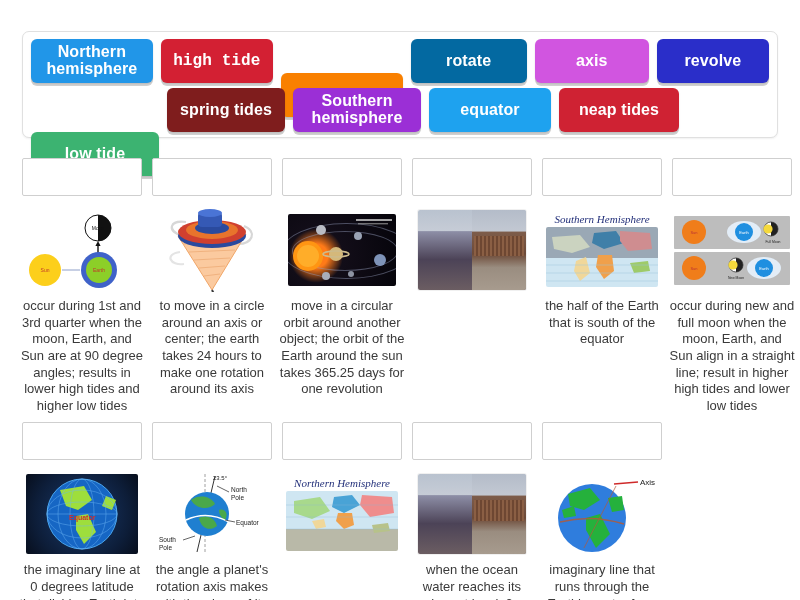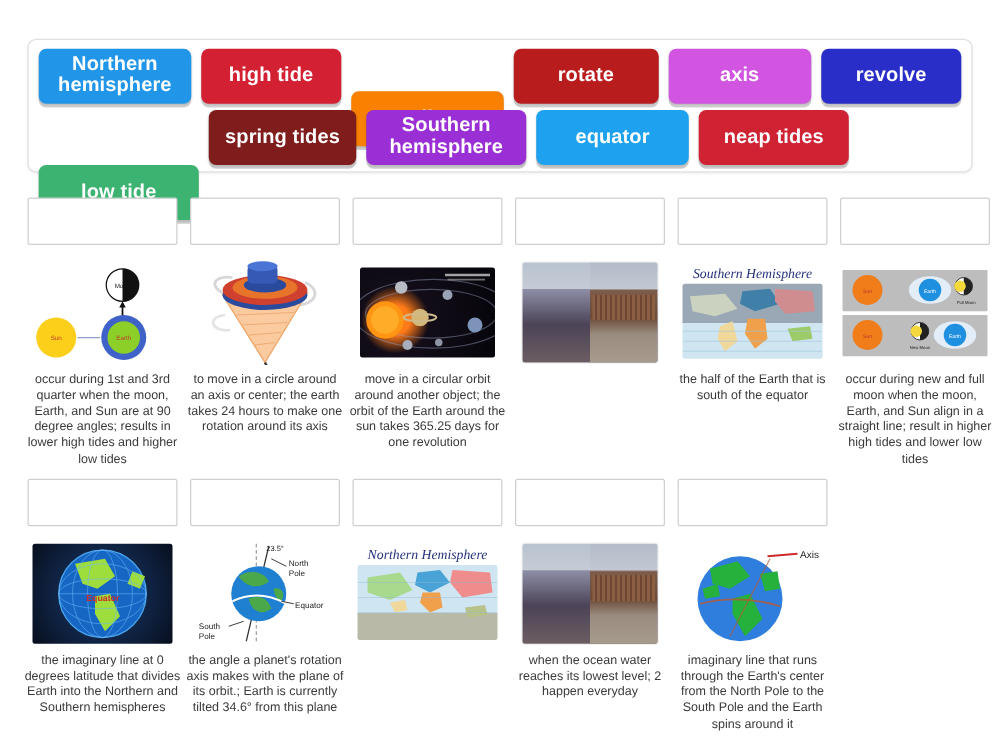--- a/index.html
+++ b/index.html
@@ -25,21 +25,21 @@
     height:44px;border-radius:6px;
     display:flex;align-items:center;justify-content:center;
     text-align:center;color:#fff;
     font-size:16px;font-weight:bold;line-height:1.05;
     letter-spacing:.1px;
     box-shadow:0 3px 0 rgba(0,0,0,0.18), 0 1px 2px rgba(0,0,0,.12);
     cursor:pointer;user-select:none;
     padding:0 4px;box-sizing:border-box;
   }
   .w-northern{width:128px;}
-  .w-hightide{width:118px;}
+  .w-hightide{width:118px;font-family:Liberation Mono, monospace;}
   .w-tilt{width:128px;margin-top:34px;}
   .w-rotate{width:122px;}
   .w-axis{width:120px;}
   .w-revolve{width:118px;}
   .w-lowtide{width:128px;margin-top:44px;}
   .w-spring{width:118px;}
   .w-southern{width:128px;}
   .w-equator{width:122px;}
   .w-neap{width:120px;}
 
@@ -55,21 +55,21 @@
     border:1px solid #cfcfcf;background:#fff;
     box-sizing:border-box;border-radius:2px;
   }
   .media{
     height:84px;width:120px;margin-top:12px;
     display:flex;align-items:center;justify-content:center;
     overflow:hidden;
   }
   .caption{
     margin-top:6px;width:126px;
-    font-size:10px;line-height:1.28;text-align:center;color:#3a3a3a;
+    font-size:13px;line-height:1.28;text-align:center;color:#3a3a3a;
   }
 
   
   .art{display:block;}
 
   
   .tidephoto{
     width:108px;height:80px;border-radius:2px;
     background:
       linear-gradient(to bottom, #b9c2cf 0%, #c6ccd6 26%, #8d8ea6 27%, #4c4357 62%, #6b5d62 100%);
@@ -119,21 +119,21 @@
 </head>
 <body>
 
 <div class="stage">
 
   <div class="wordbank">
     <div class="wb-row">
       <div class="tile w-northern" style="background:#2196e8">Northern hemisphere</div>
       <div class="tile w-hightide" style="background:#d32033">high tide</div>
       <div class="tile w-tilt" style="background:#f98000">tilt</div>
-      <div class="tile w-rotate" style="background:#b91c1c">rotate</div>
+      <div class="tile w-rotate" style="background:#0369a1">rotate</div>
       <div class="tile w-axis" style="background:#d155e0">axis</div>
       <div class="tile w-revolve" style="background:#2a2ec9">revolve</div>
     </div>
     <div class="wb-row">
       <div class="tile w-lowtide" style="background:#3cb371">low tide</div>
       <div class="tile w-spring" style="background:#7f1d1d">spring tides</div>
       <div class="tile w-southern" style="background:#9b2fd6">Southern hemisphere</div>
       <div class="tile w-equator" style="background:#1ea2ef">equator</div>
       <div class="tile w-neap" style="background:#cf2233">neap tides</div>
     </div>

